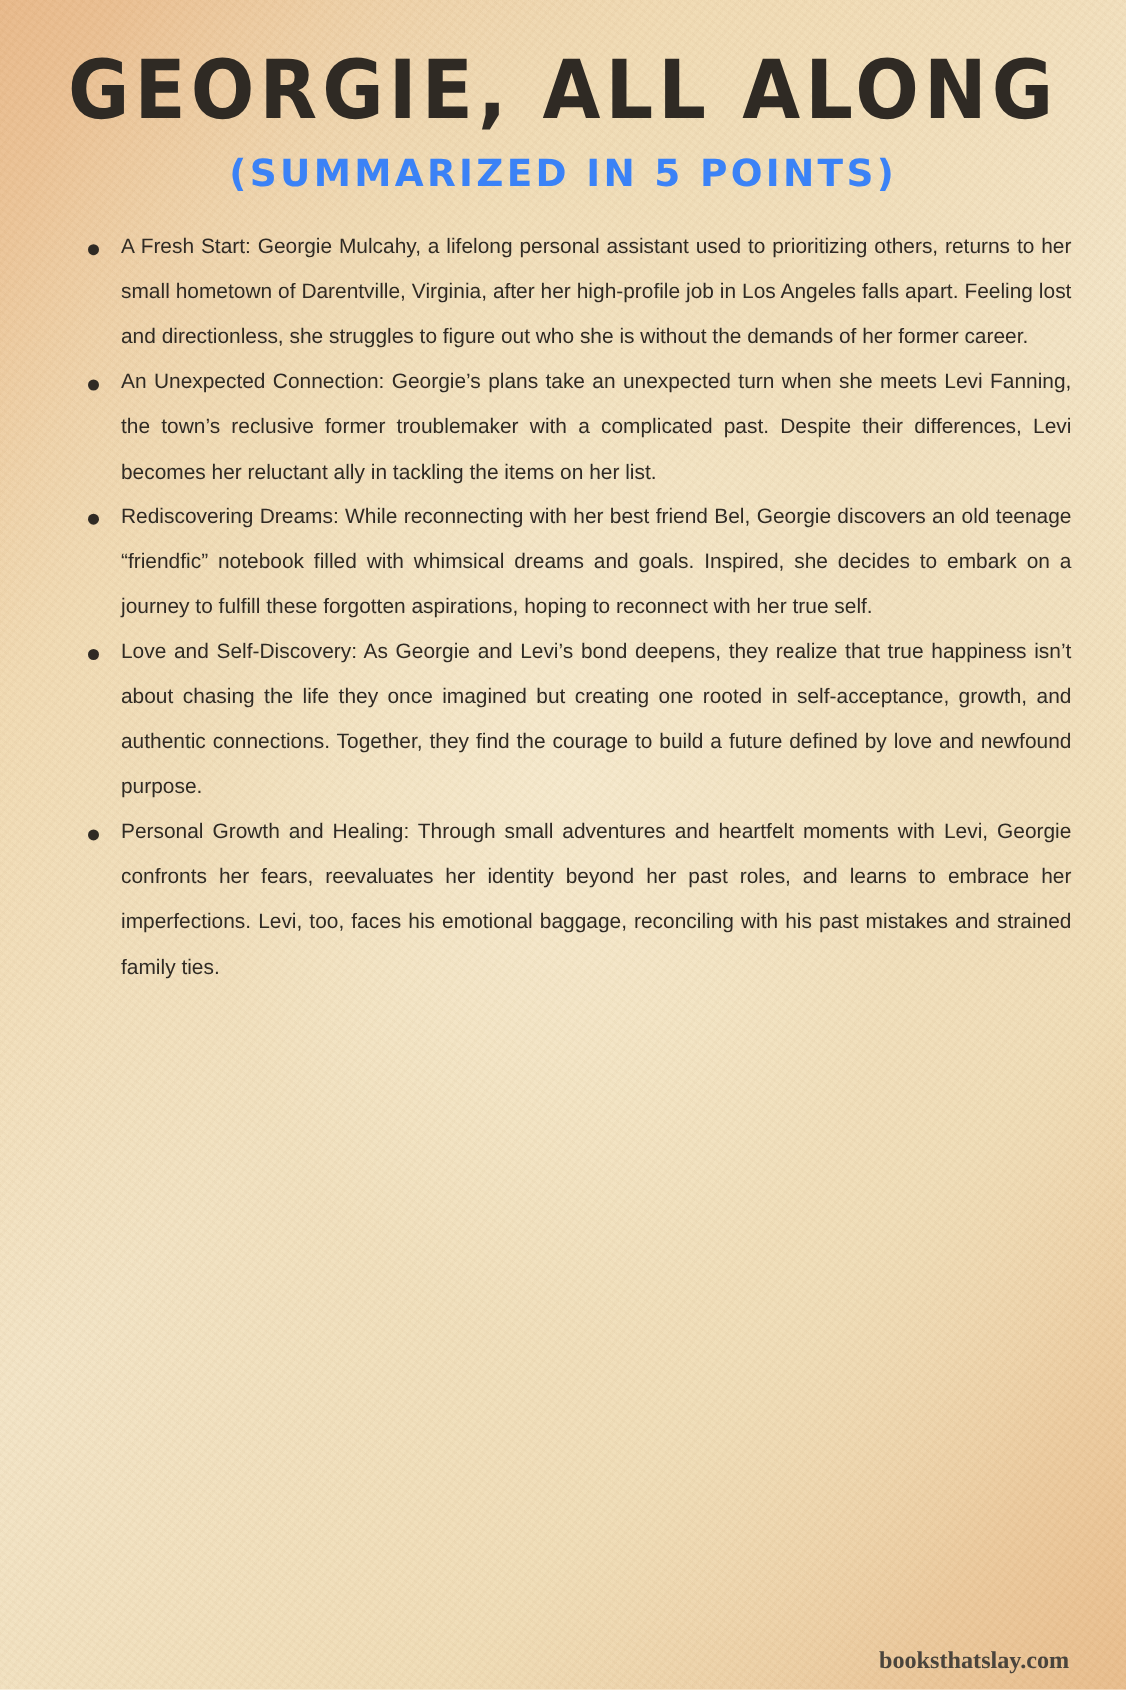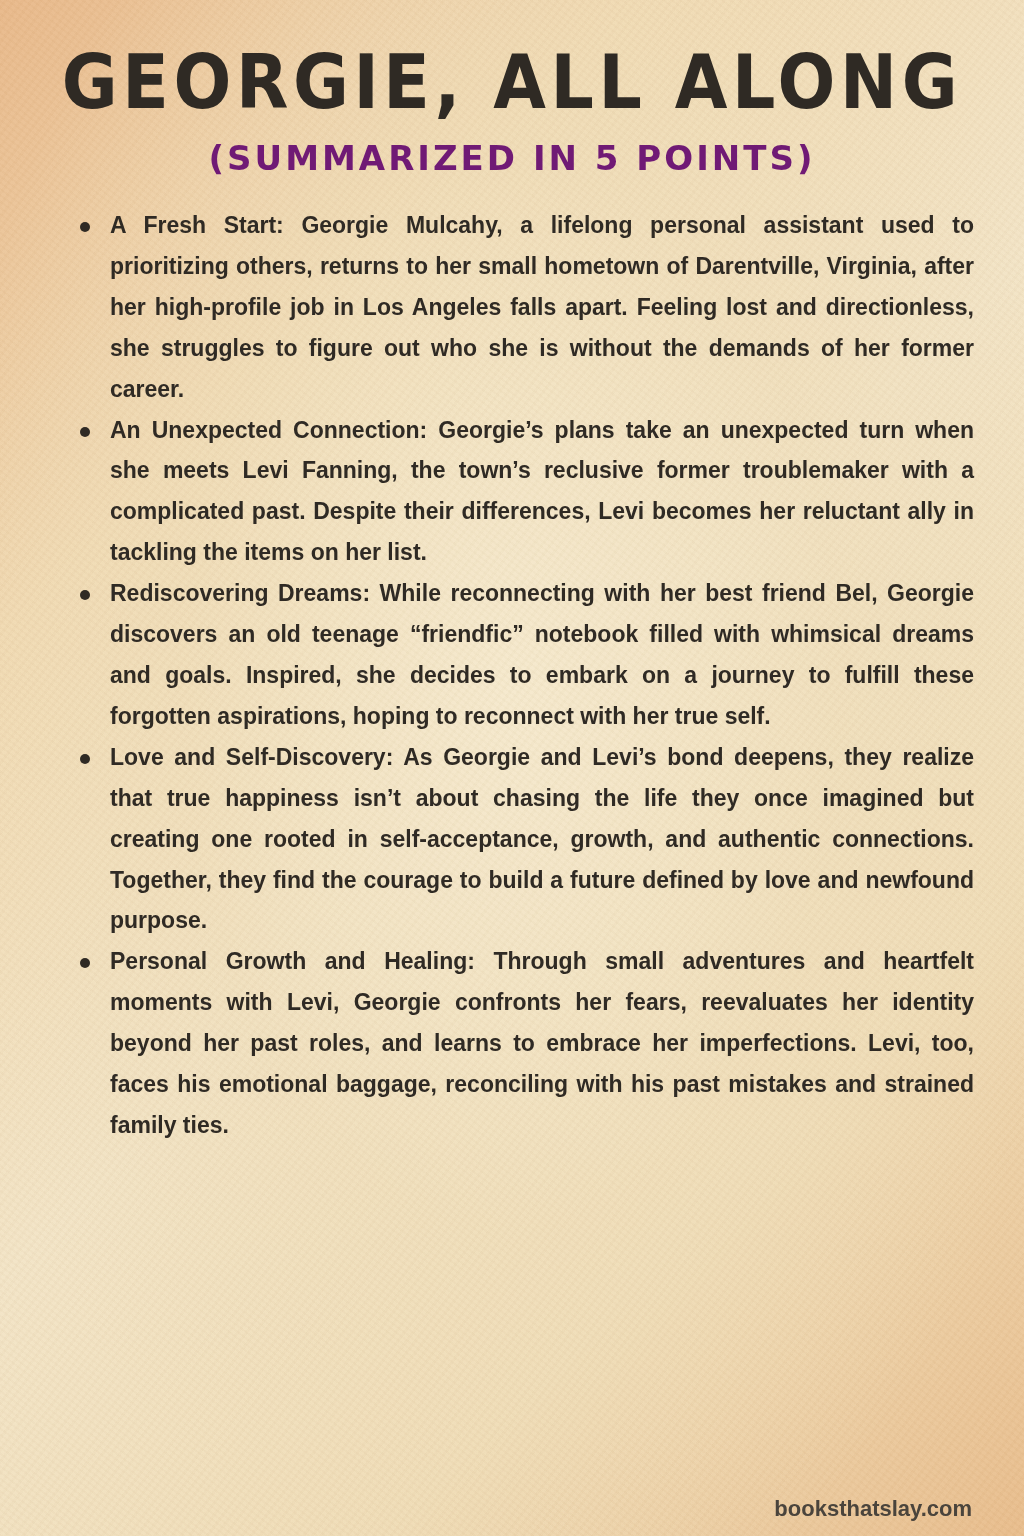--- a/index.html
+++ b/index.html
@@ -20,39 +20,39 @@
   .title {
     position: absolute; top: 38px; left: 0; width: 1024px; text-align: center;
     font-family: "DejaVu Sans", sans-serif; font-weight: bold;
     font-size: 74px; letter-spacing: 5px; line-height: 88px;
     color: #2f2a24; transform: scaleX(0.92);
   }
   .subtitle {
     position: absolute; top: 136px; left: 0; width: 1024px; text-align: center;
     font-family: "DejaVu Sans", sans-serif; font-weight: bold;
     font-size: 34px; letter-spacing: 3px; line-height: 44px;
-    color: #701a75;
+    color: #3b82f6;
   }
   .points {
     position: absolute; top: 205px; left: 76px; width: 898px;
     margin: 0; padding: 0; list-style: none;
   }
   .point {
     position: relative; padding-left: 34px;
-    font-family: "Liberation Sans", sans-serif; font-weight: bold;
-    font-size: 23px; line-height: 40.9px; text-align: justify;
+    font-family: "Liberation Sans", sans-serif; font-weight: normal;
+    font-size: 19px; line-height: 40.9px; text-align: justify;
     color: #2f2a24;
   }
   .bullet {
     position: absolute; left: 4px; top: 17px; width: 10px; height: 10px;
     border-radius: 50%; background: #2f2a24;
   }
   .credit {
     position: absolute; right: 52px; bottom: 14px;
-    font-family: Liberation Sans, sans-serif; font-weight: bold;
+    font-family: Liberation Serif, serif; font-weight: bold;
     font-size: 22px; color: #4a443c;
   }
 </style>
 </head>
 <body>
 
 <div class="texture"></div>
 
 <h1 class="title" style="margin:0;">GEORGIE, ALL ALONG</h1>
 <div class="subtitle">(SUMMARIZED IN 5 POINTS)</div>

